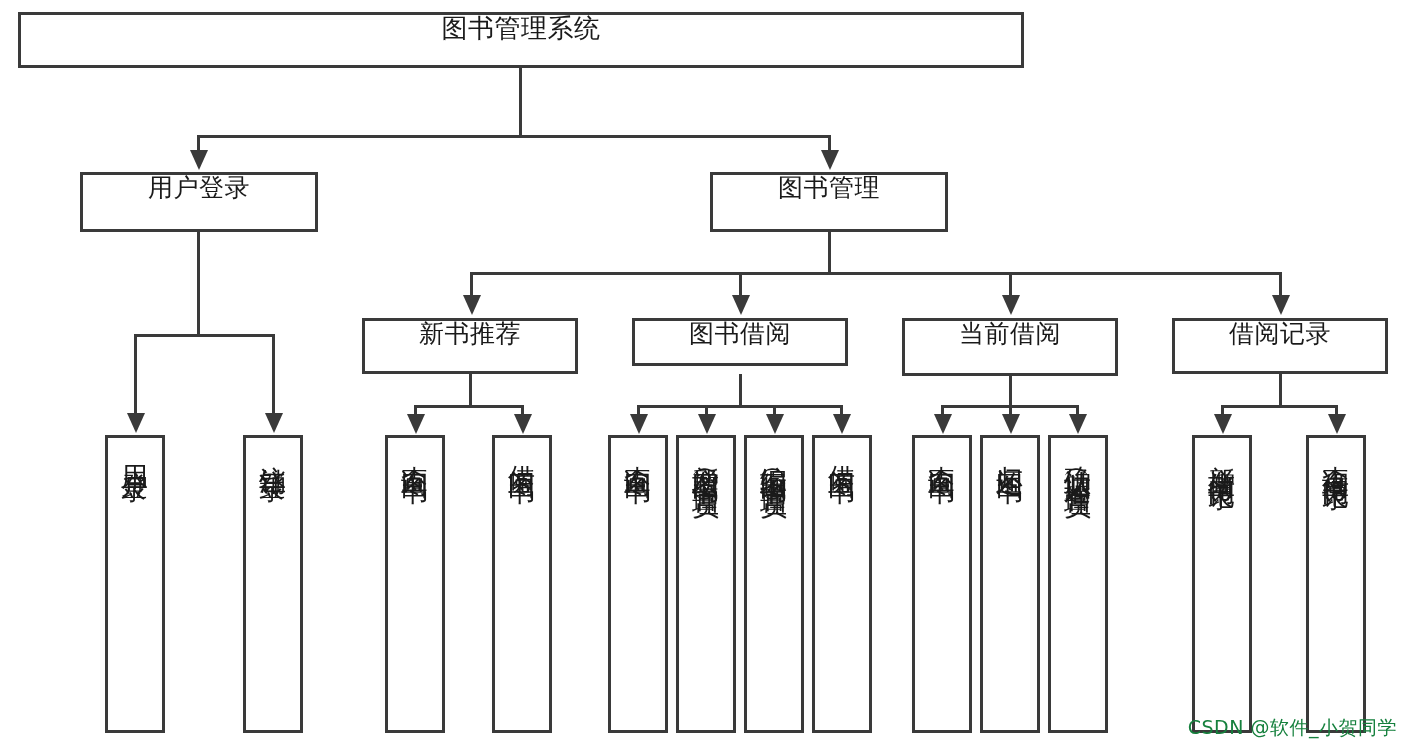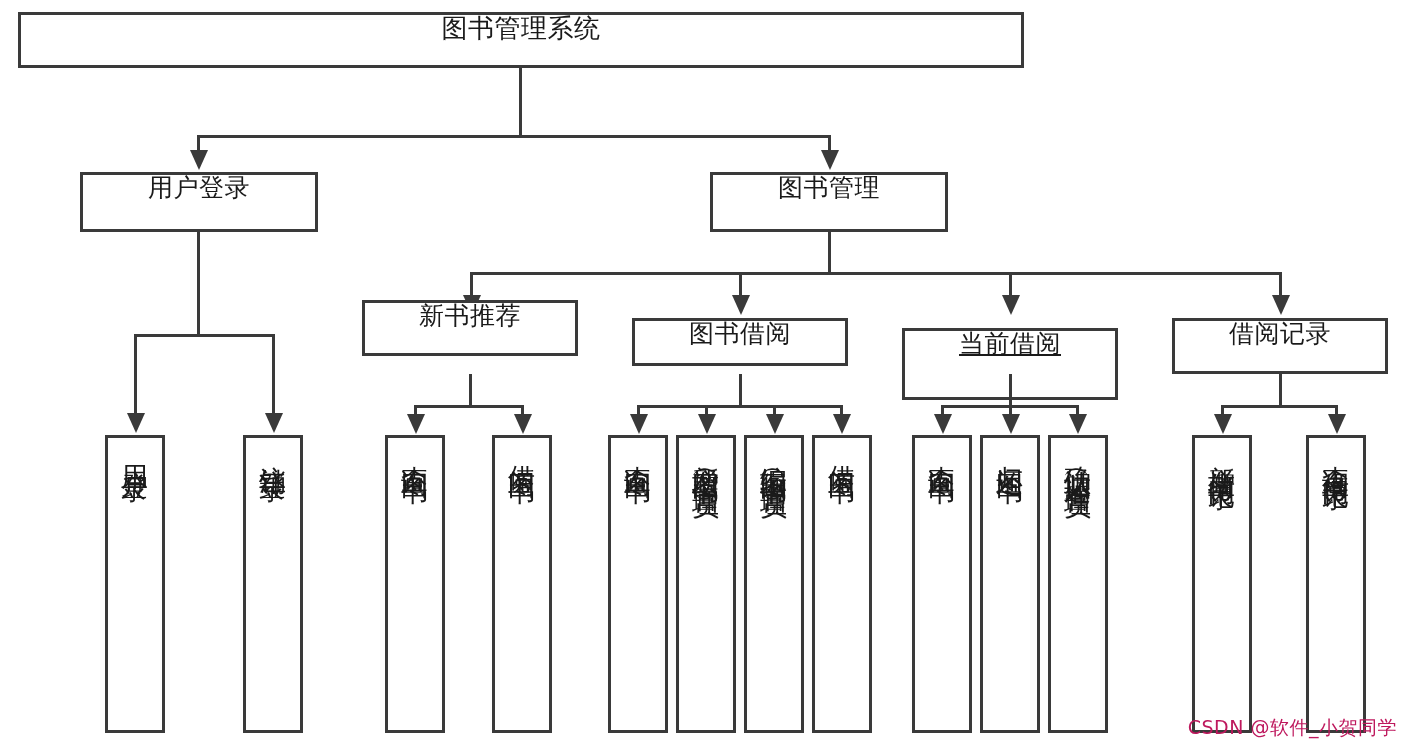--- a/index.html
+++ b/index.html
@@ -68,21 +68,21 @@
     height: 0;
     border-left: 9px solid transparent;
     border-right: 9px solid transparent;
     border-top: 20px solid #3a3a3a;
   }
   .watermark {
     position: absolute;
     right: 8px;
     bottom: 6px;
     font-size: 19px;
-    color: #be185d;
+    color: #15803d;
     letter-spacing: 0.5px;
     white-space: nowrap;
     font-family: "DejaVu Sans", "Liberation Sans", sans-serif;
   }
 </style>
 </head>
 <body>
 
 <div id="diagram-root">
 
@@ -123,27 +123,27 @@
 
   <div class="vline" style="left:739px; top:272px; width:3px; height:25px;"></div>
   <div class="arrow" style="left:732px; top:295px;"></div>
 
   <div class="vline" style="left:1009px; top:272px; width:3px; height:25px;"></div>
   <div class="arrow" style="left:1002px; top:295px;"></div>
 
   <div class="vline" style="left:1279px; top:272px; width:3px; height:25px;"></div>
   <div class="arrow" style="left:1272px; top:295px;"></div>
 
-  <div class="node horiz" style="left:362px; top:300px; width:216px; height:56px;">
+  <div class="node horiz" style="left:362px; top:318px; width:216px; height:56px;">
     <span class="node-label">新书推荐</span>
   </div>
   <div class="node horiz" style="left:632px; top:318px; width:216px; height:48px;">
     <span class="node-label">图书借阅</span>
   </div>
-  <div class="node horiz" style="left:902px; top:328px; width:216px; height:72px;text-decoration:underline;">
+  <div class="node horiz" style="left:902px; top:318px; width:216px; height:58px;">
     <span class="node-label">当前借阅</span>
   </div>
   <div class="node horiz" style="left:1172px; top:318px; width:216px; height:56px;">
     <span class="node-label">借阅记录</span>
   </div>
 
   <div class="vline" style="left:469px; top:374px; width:3px; height:31px;"></div>
   <div class="hline" style="left:414px; top:405px; width:110px; height:3px;"></div>
   <div class="vline" style="left:414px; top:405px; width:3px; height:11px;"></div>
   <div class="arrow" style="left:407px; top:414px;"></div>

